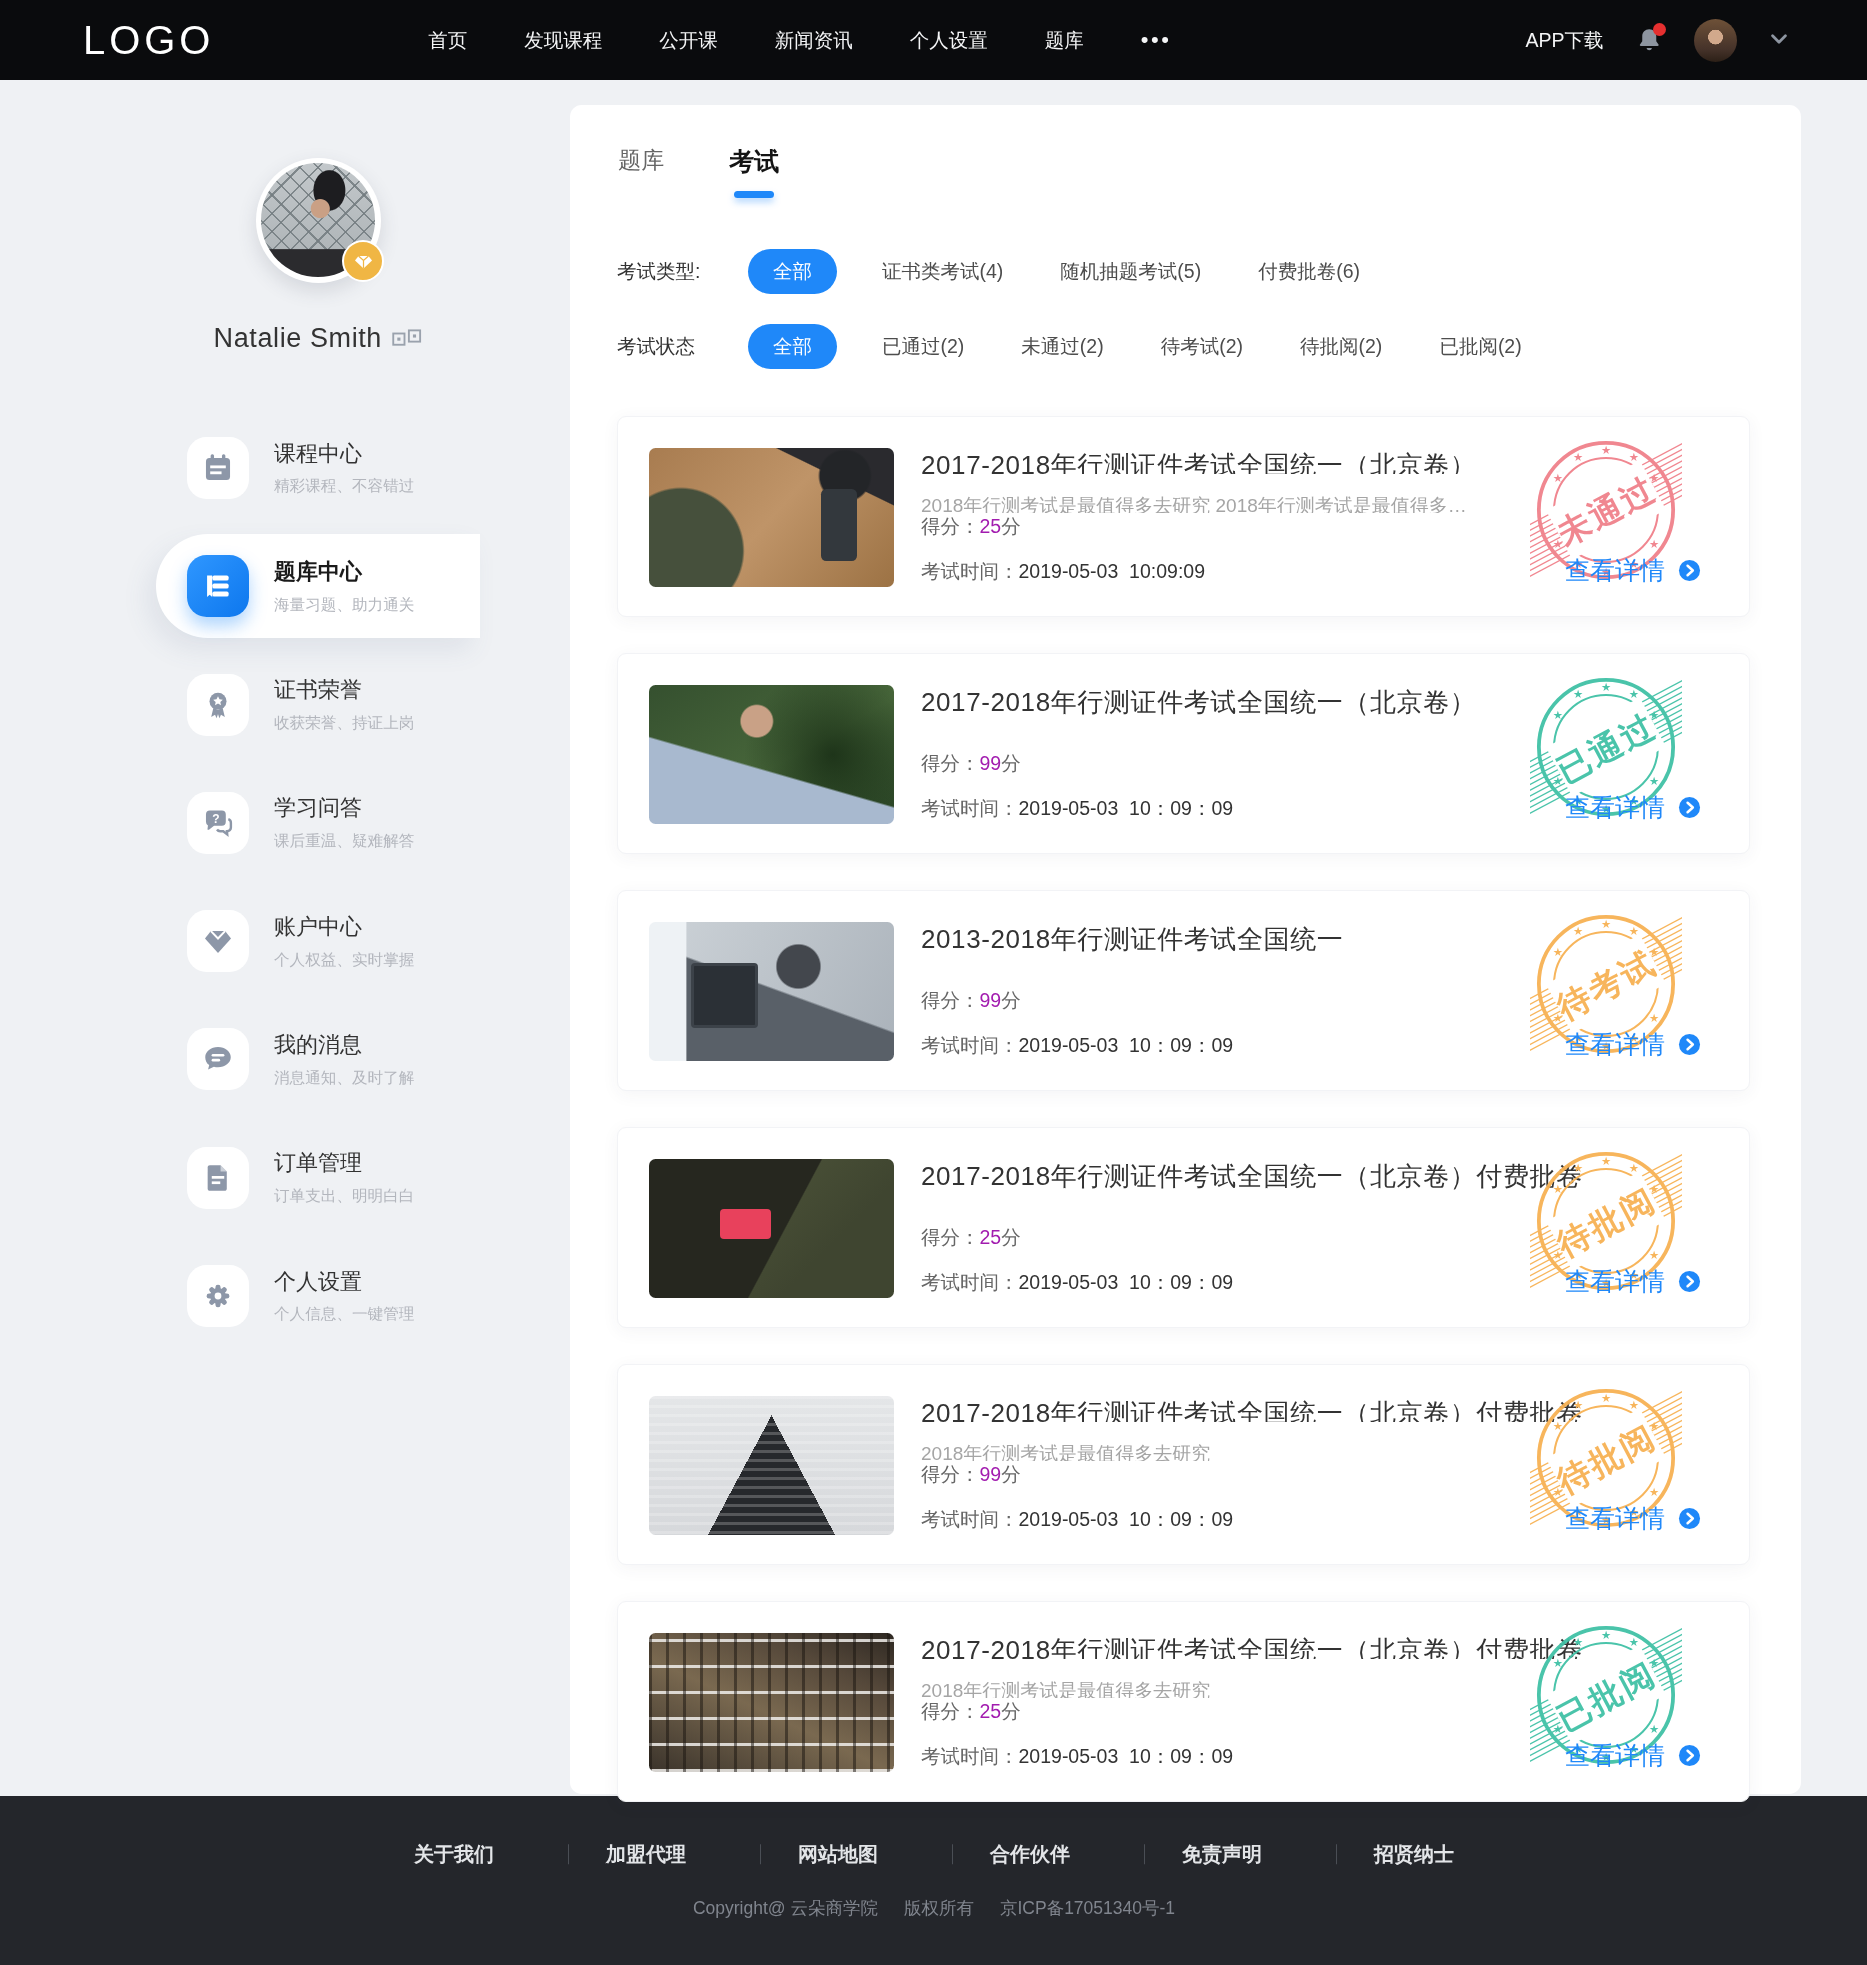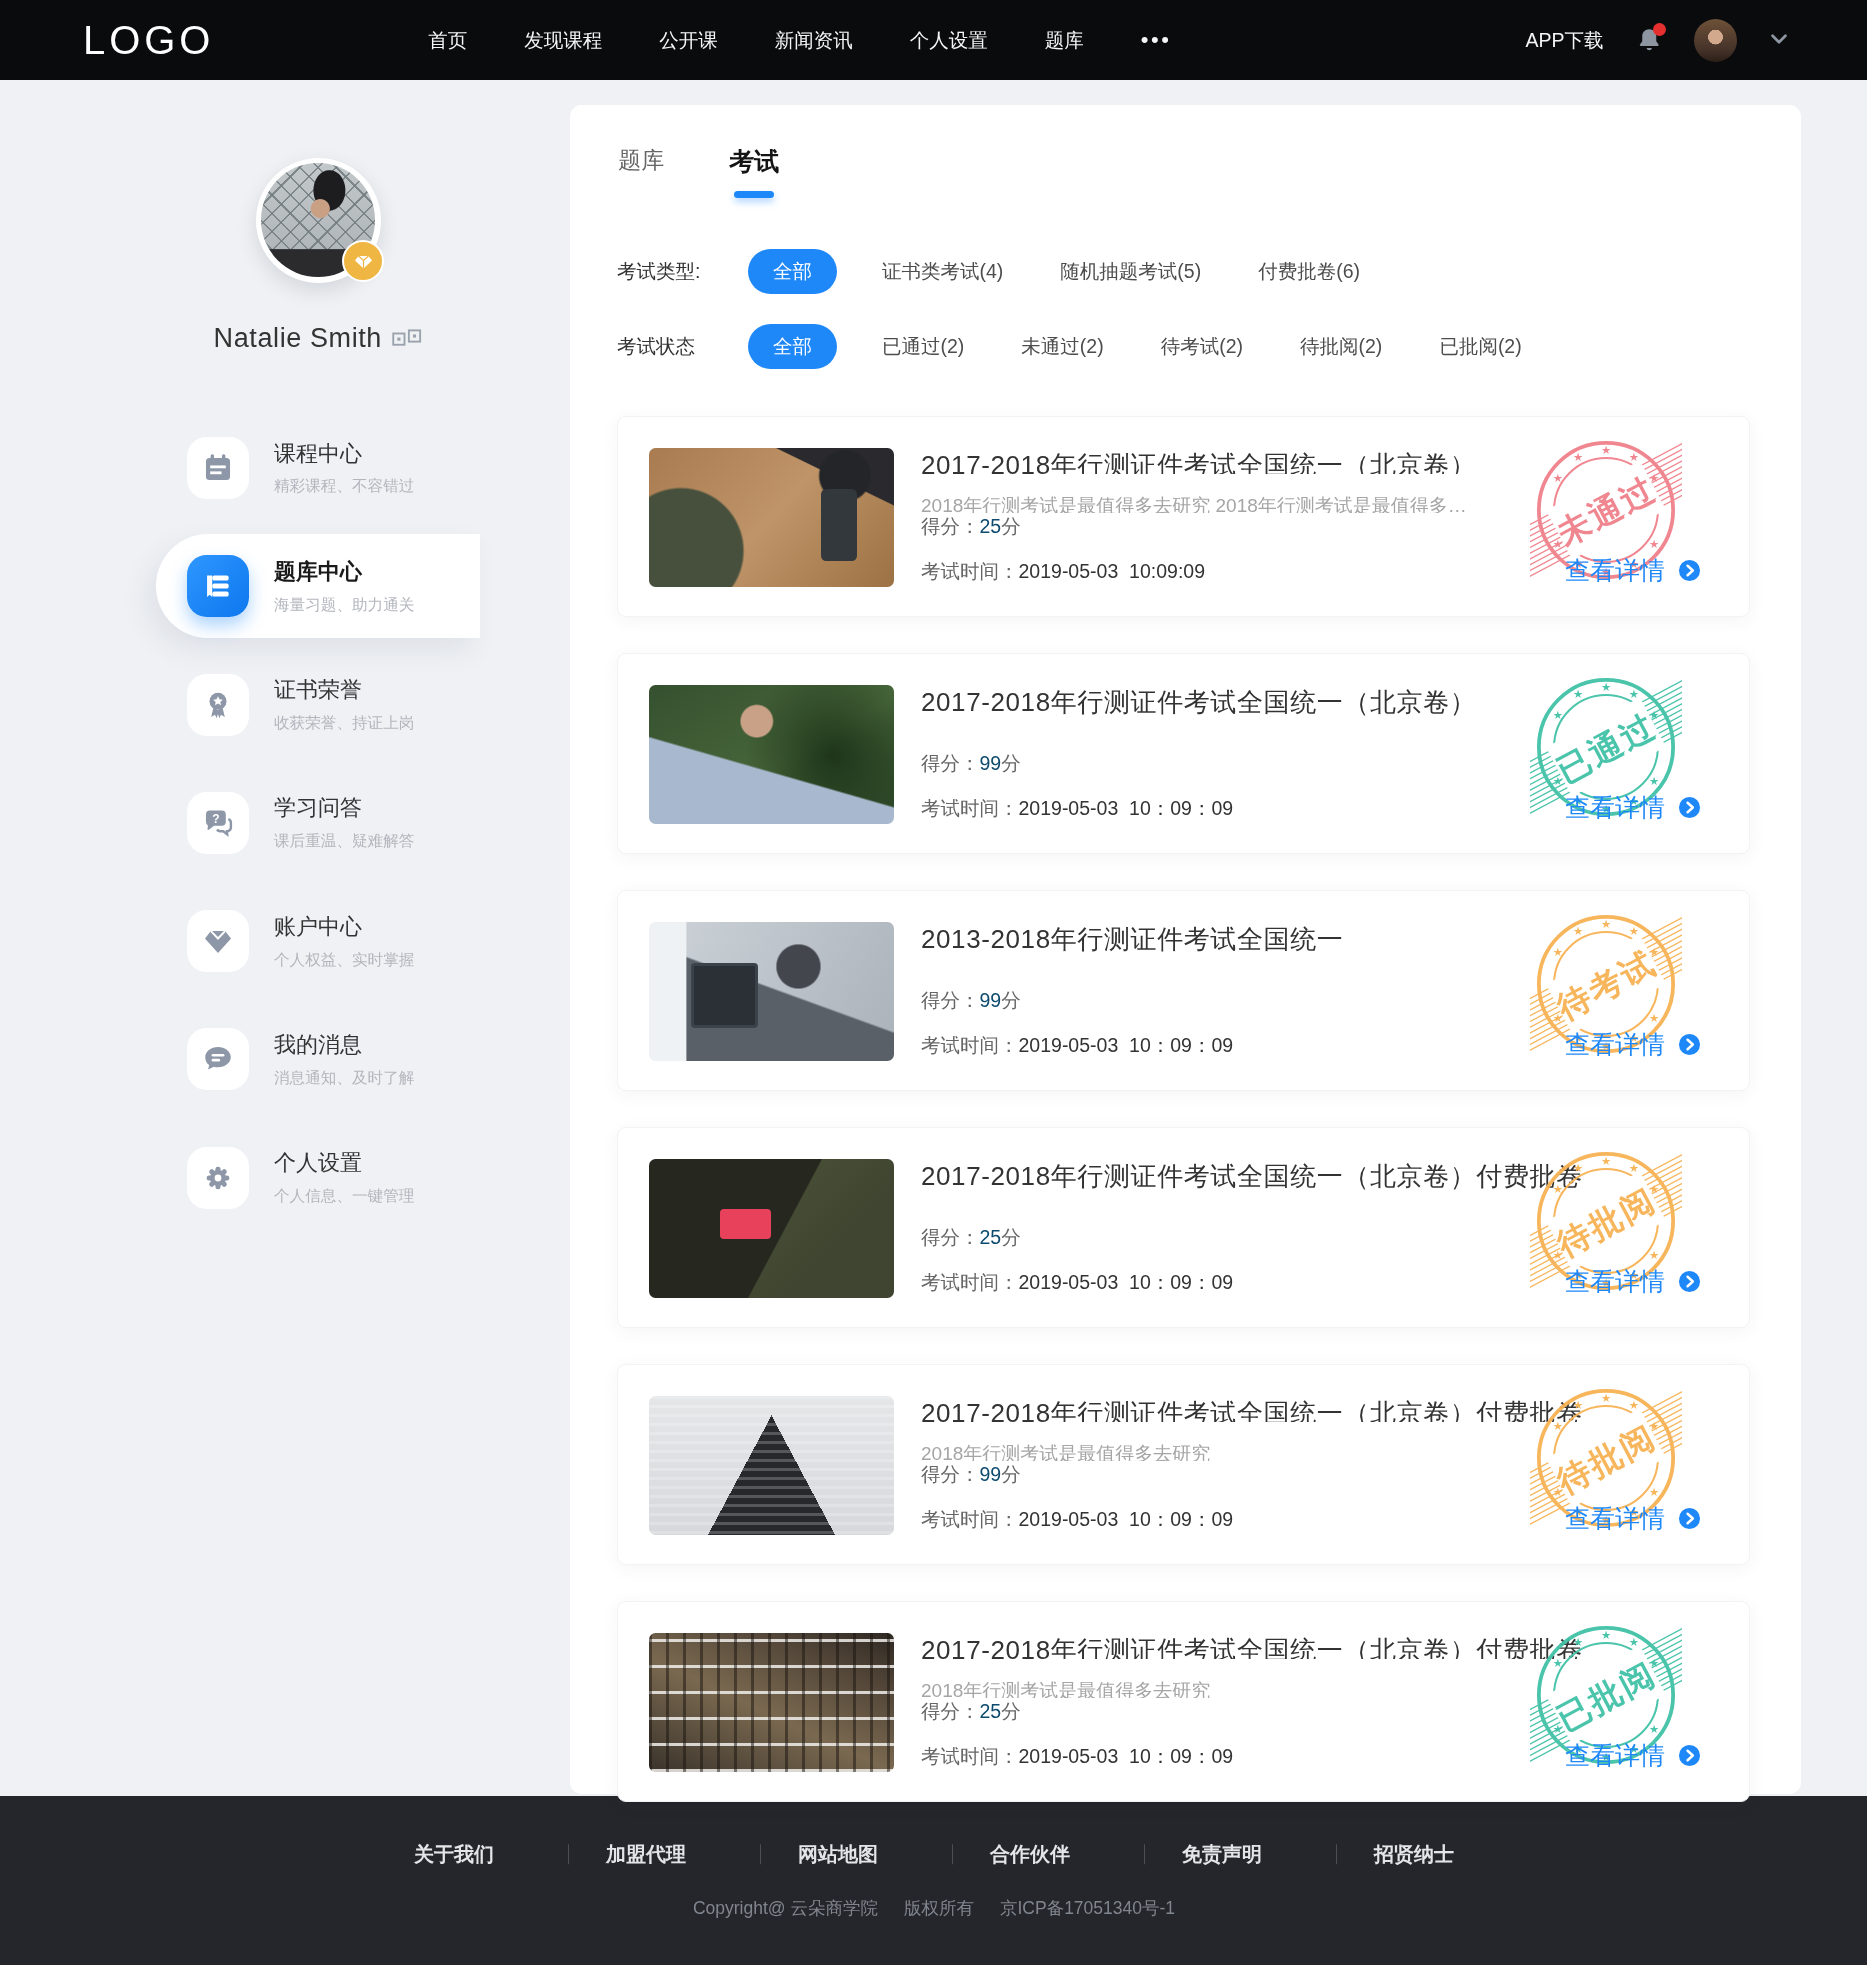--- a/index.html
+++ b/index.html
@@ -150,21 +150,21 @@
 
   .card-body { display:flex; flex-direction:column; flex:1; min-width:0; }
   .card-title { font-size:26px; font-weight:500; color:#333; letter-spacing:0.6px;
     padding-right:259px; white-space:nowrap; overflow:hidden; }
   .card-desc { margin-top:19.5px; font-size:19px; color:#a5a5a5; padding-right:246px;
     white-space:nowrap; overflow:hidden; text-overflow:ellipsis; }
   .card-desc:empty { display:none; }
   .card-meta { margin-top:auto; }
   .m-label { font-size:19.5px; color:#666; }
   .score-row { margin-bottom:18px; }
-  .score-value { font-size:19.5px; color:#0c4a6e; }
+  .score-value { font-size:19.5px; color:#a21caf; }
   .time-row .time-value { font-size:19.5px; color:#333; white-space:pre; }
   .detail-link {
     position:absolute; right:48px; bottom:28.5px; display:flex; align-items:center; gap:13px;
     color:#1f88f9; font-size:25px;
   }
   .detail-link svg { width:23px; height:23px; }
 
   
   .stamp { position:absolute; top:17px; right:67px; width:152px; height:152px; opacity:.95; }
   .stamp svg { width:100%; height:100%; }
@@ -325,20 +325,34 @@
             </svg>
           </span>
           <span>
             <span class="mi-title" style="display:block">我的消息</span>
             <span class="mi-sub" style="display:block">消息通知、及时了解</span>
           </span>
         </a>
         <a class="menu-item">
           <span class="icon-tile">
             <svg viewBox="0 0 24 24" fill="#8d97a8">
+              <path d="M6.2 3h7.6l4.4 4.4v12.1c0 .85-.65 1.5-1.5 1.5H6.2c-.85 0-1.5-.65-1.5-1.5V4.5c0-.85.65-1.5 1.5-1.5z"></path>
+              <path d="M13.8 3l4.4 4.4h-4.4z" fill="#fff" opacity=".55"></path>
+              <rect x="7.6" y="10.6" width="8.8" height="1.9" fill="#fff"></rect>
+              <rect x="7.6" y="14.4" width="6" height="1.9" fill="#fff"></rect>
+            </svg>
+          </span>
+          <span>
+            <span class="mi-title" style="display:block">订单管理</span>
+            <span class="mi-sub" style="display:block">订单支出、明明白白</span>
+          </span>
+        </a>
+        <a class="menu-item">
+          <span class="icon-tile">
+            <svg viewBox="0 0 24 24" fill="#8d97a8">
               <g>
                 <rect x="10.2" y="4" width="3.6" height="16" rx="1.7"></rect>
                 <rect x="10.2" y="4" width="3.6" height="16" rx="1.7" transform="rotate(45 12 12)"></rect>
                 <rect x="10.2" y="4" width="3.6" height="16" rx="1.7" transform="rotate(90 12 12)"></rect>
                 <rect x="10.2" y="4" width="3.6" height="16" rx="1.7" transform="rotate(135 12 12)"></rect>
                 <circle cx="12" cy="12" r="5.6"></circle>
               </g>
               <circle cx="12" cy="12" r="2.4" fill="#fff"></circle>
             </svg>
           </span>

